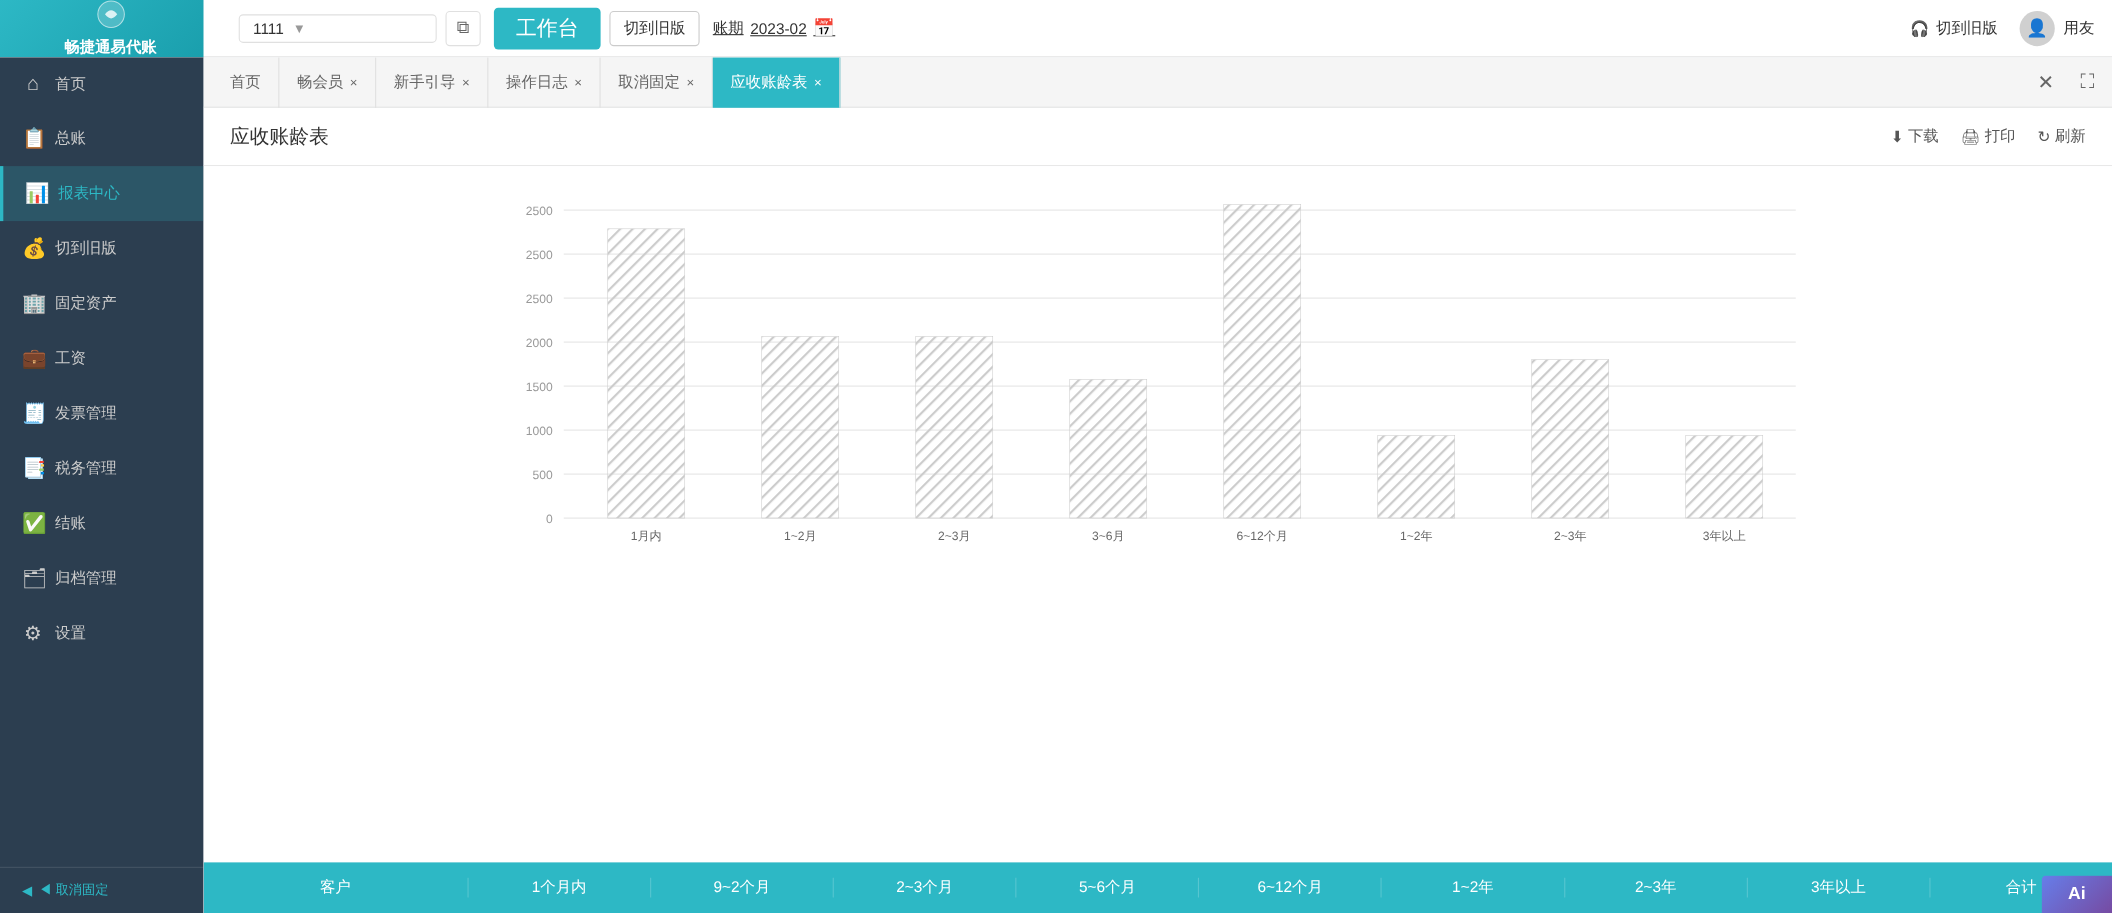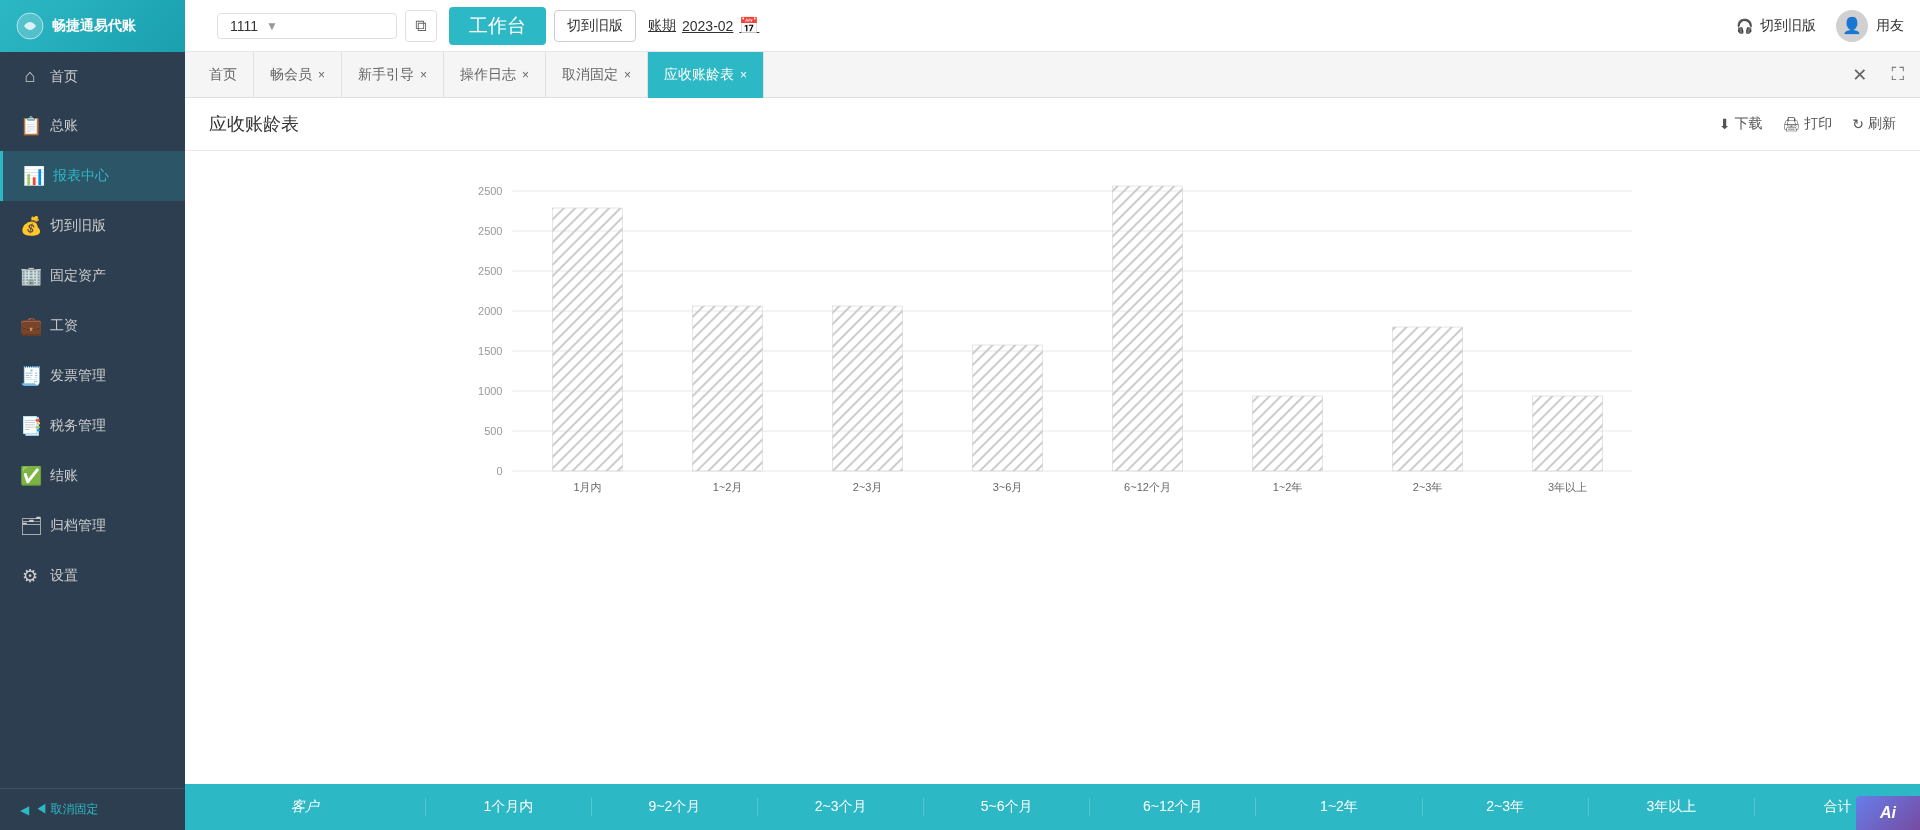--- a/index.html
+++ b/index.html
@@ -6,21 +6,21 @@
     body { font-family: "Microsoft YaHei", "PingFang SC", sans-serif; background: #f0f2f5; display: flex; flex-direction: column; height: 830px; overflow: hidden; }
 
     
     .top-header {
       display: flex; align-items: center; background: #fff; height: 52px;
       padding: 0 16px; border-bottom: 1px solid #e8e8e8; flex-shrink: 0;
     }
     .logo-area {
       width: 185px; display: flex; align-items: center; gap: 8px;
       background: linear-gradient(135deg, #2db8c5, #1a9fad); height: 52px;
-      margin-left: -16px; padding-left: 16px; flex-shrink: 0;
+      margin-left: -16px; padding-left: 16px; flex-shrink: 0; flex-direction: column;
     }
     .logo-icon { width: 28px; height: 28px; }
     .logo-text { color: #fff; font-size: 14px; font-weight: bold; }
     .company-select {
       display: flex; align-items: center; gap: 8px; padding: 4px 12px;
       border: 1px solid #e0e0e0; border-radius: 4px; cursor: pointer;
       font-size: 14px; color: #333; min-width: 180px; margin-left: 32px;
     }
     .company-select .arrow { color: #999; font-size: 12px; }
     .copy-icon { width: 32px; height: 32px; border: 1px solid #e0e0e0; border-radius: 4px; display: flex; align-items: center; justify-content: center; cursor: pointer; color: #666; margin-left: 8px; font-size: 16px; }
@@ -94,26 +94,26 @@
     
     .table-header {
       background: #2db8c5; color: #fff; display: flex; flex-shrink: 0;
       padding: 0; height: 46px; align-items: center;
     }
     .table-col {
       flex: 1; text-align: center; font-size: 14px; padding: 0 8px;
       border-right: 1px solid rgba(255,255,255,0.2);
     }
     .table-col:last-child { border-right: none; }
-    .table-col-wide { flex: 1.5; font-style: italic; }
+    .table-col-wide { flex: 1.5; }
 
     
     .ai-badge {
       position: fixed; bottom: 0; right: 0; background: linear-gradient(135deg, #667eea, #764ba2);
-      color: #fff; padding: 8px 24px; font-size: 16px; font-style: italic; font-weight: bold;
+      color: #fff; padding: 8px 24px; font-size: 16px; font-weight: bold;
       border-radius: 4px 0 0 0;
     }
   </style>
 </head>
 <body>
 
 <div class="top-header">
   <div class="logo-area">
     <svg class="logo-icon" viewBox="0 0 28 28" fill="none">
       <circle cx="14" cy="14" r="13" fill="rgba(255,255,255,0.2)" stroke="rgba(255,255,255,0.6)" stroke-width="1"></circle>

